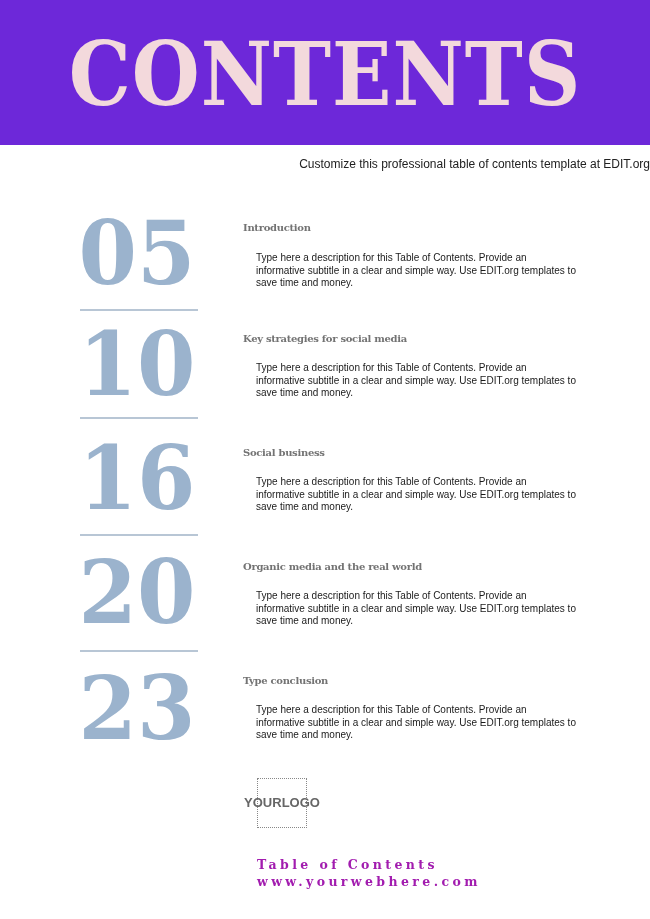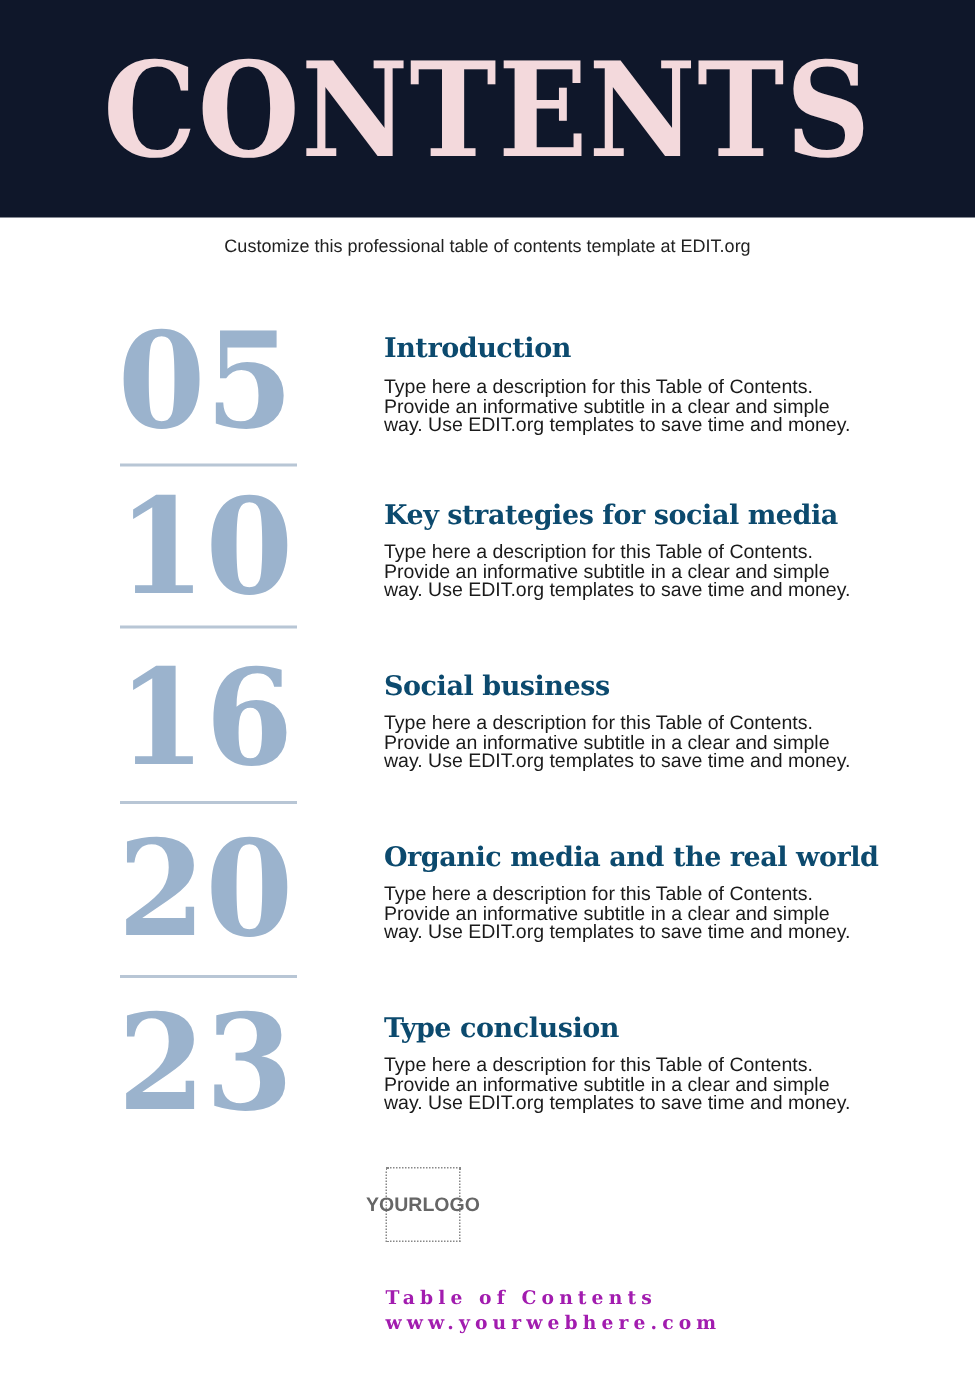--- a/index.html
+++ b/index.html
@@ -2,49 +2,49 @@
 <html><head>
 <meta charset="utf-8">
 <style>
   html, body { margin: 0; padding: 0; }
   body {
     width: 650px; height: 919px; background: #ffffff; position: relative; overflow: hidden;
     font-family: "Liberation Sans", sans-serif;
   }
   .header {
     position: absolute; left: 0; top: 0; width: 650px; height: 145px;
-    background: #0f172a;
+    background: #6d28d9;
     display: flex; align-items: center; justify-content: center;
   }
   .header-title {
     font-family: "DejaVu Serif", serif; font-weight: bold;
     font-size: 78px; color: #f3d9dc; letter-spacing: 1px;
     transform: scaleY(1.12); margin-top: 4px;
   }
   .subtitle {
-    position: absolute; top: 157px; left: 0; width: 650px; text-align: center;
+    position: absolute; top: 157px; left: 0; width: 650px; text-align: right;
     font-size: 12px; color: #222;
   }
   .num {
     position: absolute; left: 72px; width: 130px; text-align: center;
     font-family: "DejaVu Serif", serif; font-weight: bold;
     font-size: 84px; color: #9bb3cd; line-height: 1;
     transform: scaleY(1.05);
   }
   .divider {
     position: absolute; left: 80px; width: 118px; height: 2px; background: #b8c6d5;
   }
   .e-title {
-    position: absolute; left: 256px;
+    position: absolute; left: 243px;
     font-family: "DejaVu Serif", serif; font-weight: bold;
-    font-size: 18px; color: #0c4a6e; letter-spacing: -0.3px;
+    font-size: 10px; color: #737373; letter-spacing: -0.3px;
   }
   .e-desc {
     position: absolute; left: 256px; width: 320px;
-    font-size: 13px; line-height: 12.5px; color: #1a1a1a;
+    font-size: 10px; line-height: 12.5px; color: #1a1a1a;
   }
   .logo {
     position: absolute; left: 257px; top: 778px; width: 50px; height: 50px;
     border: 1.5px dotted #888; box-sizing: border-box;
     display: flex; flex-direction: row; align-items: center; justify-content: center;
     font-weight: bold; color: #666; font-size: 13px; line-height: 14px;
   }
   .footer-line {
     position: absolute; left: 257px;
     font-family: "DejaVu Serif", serif; font-weight: bold;

